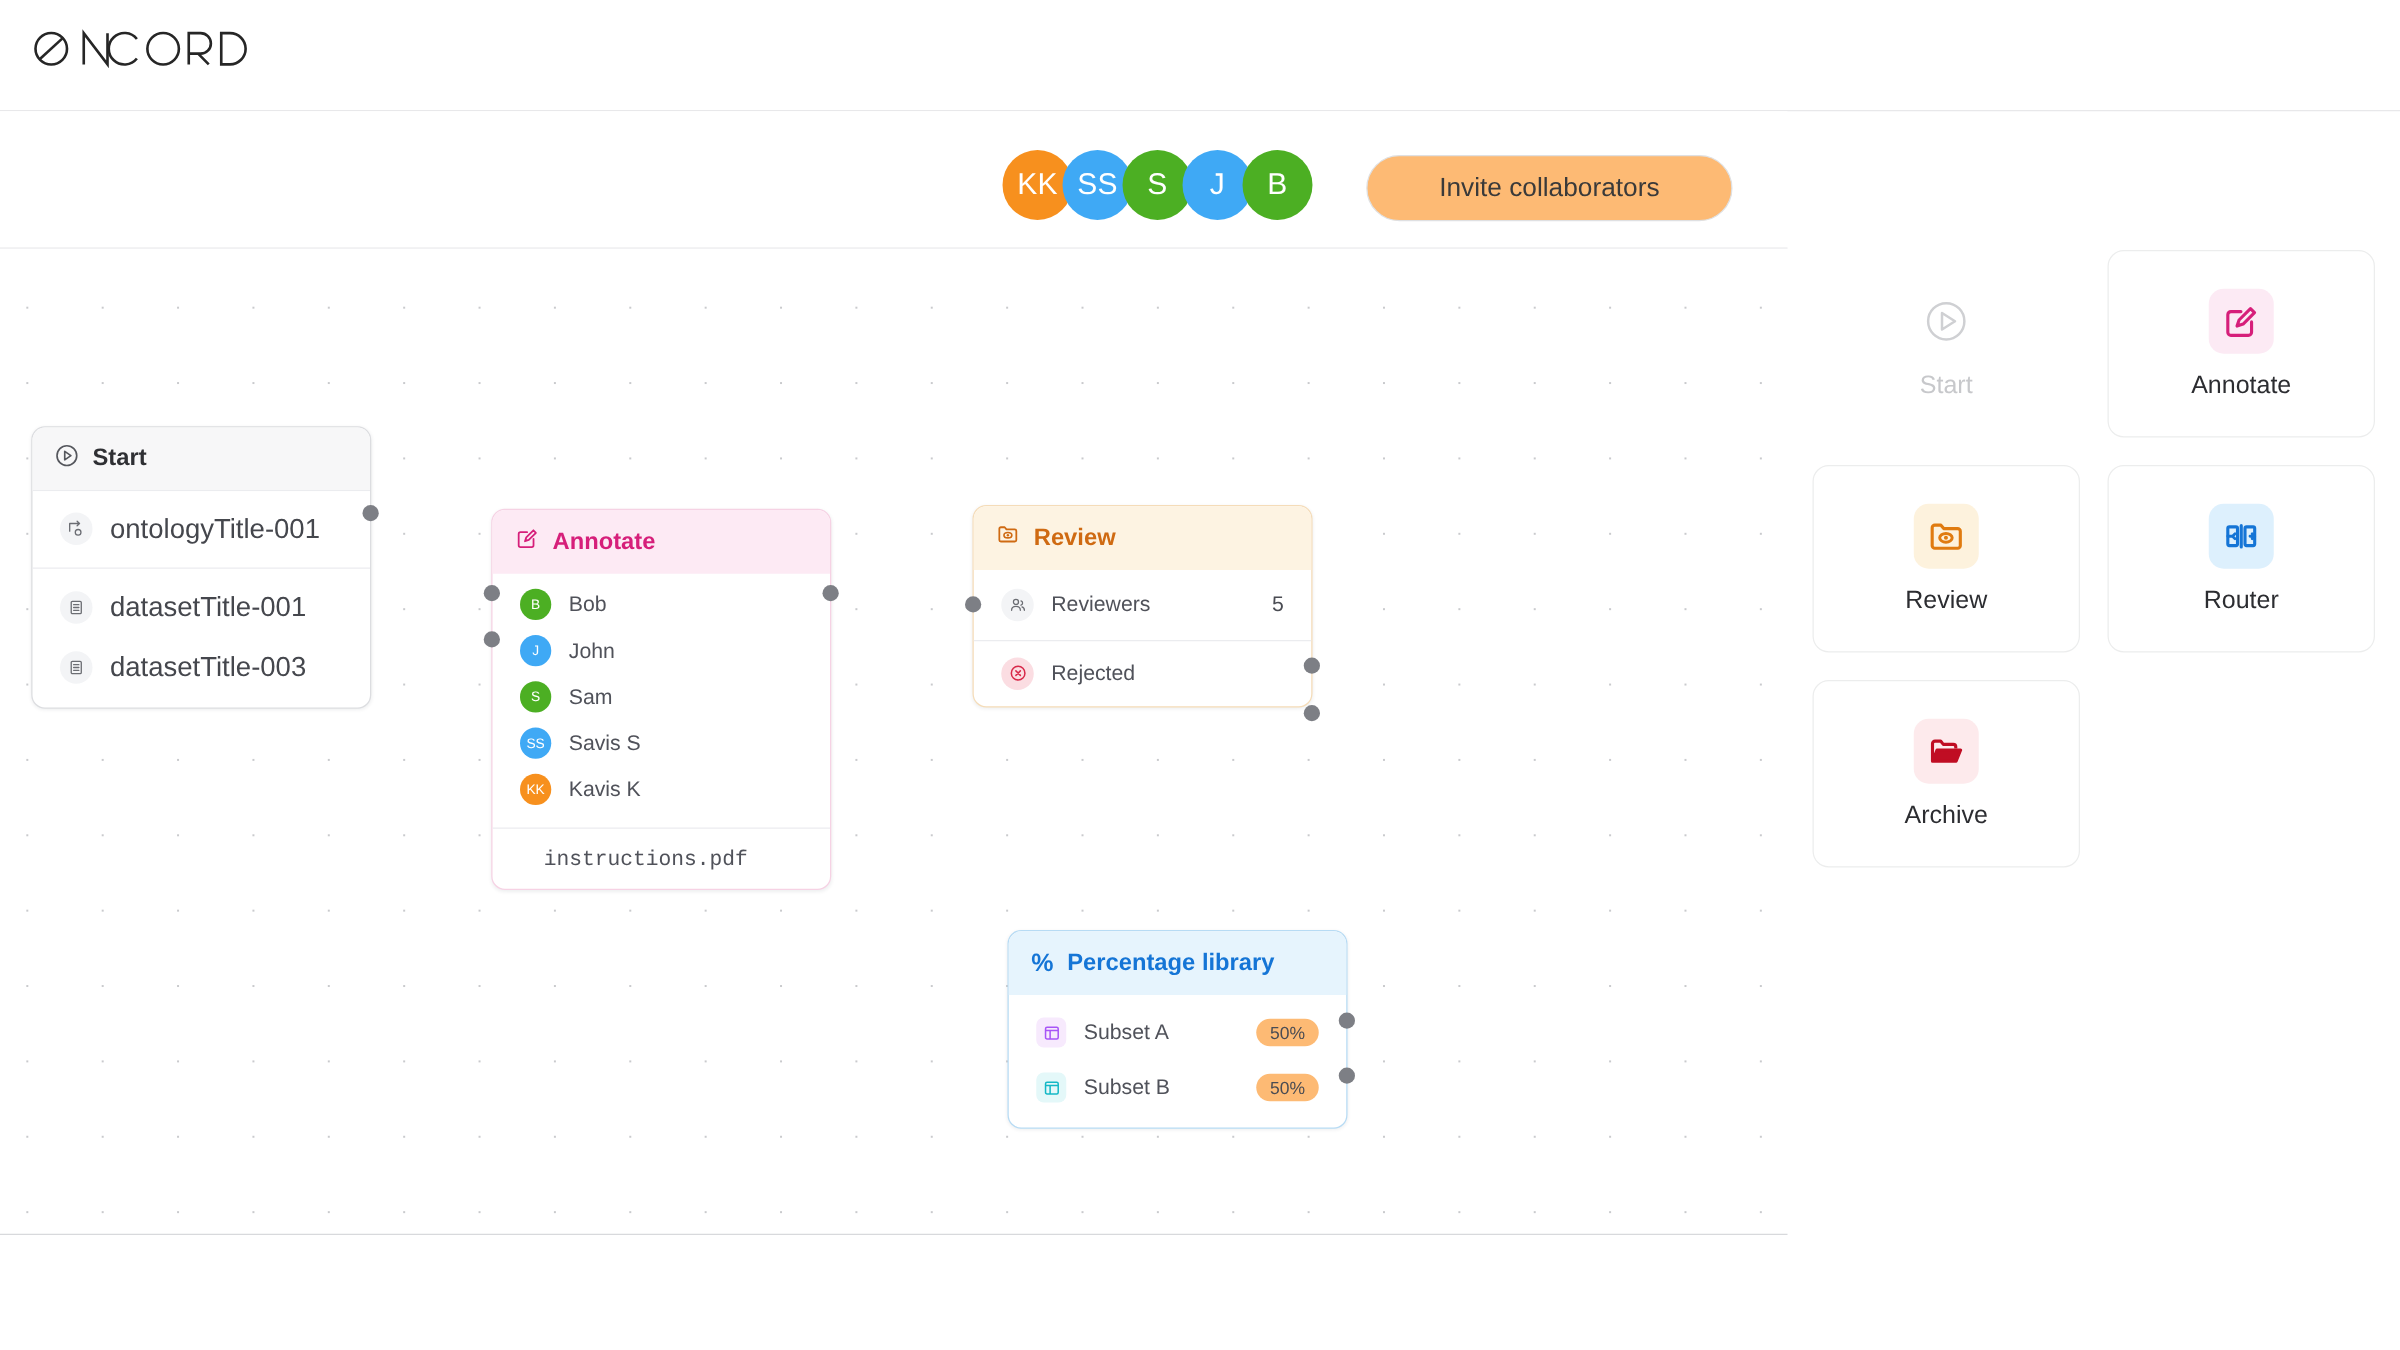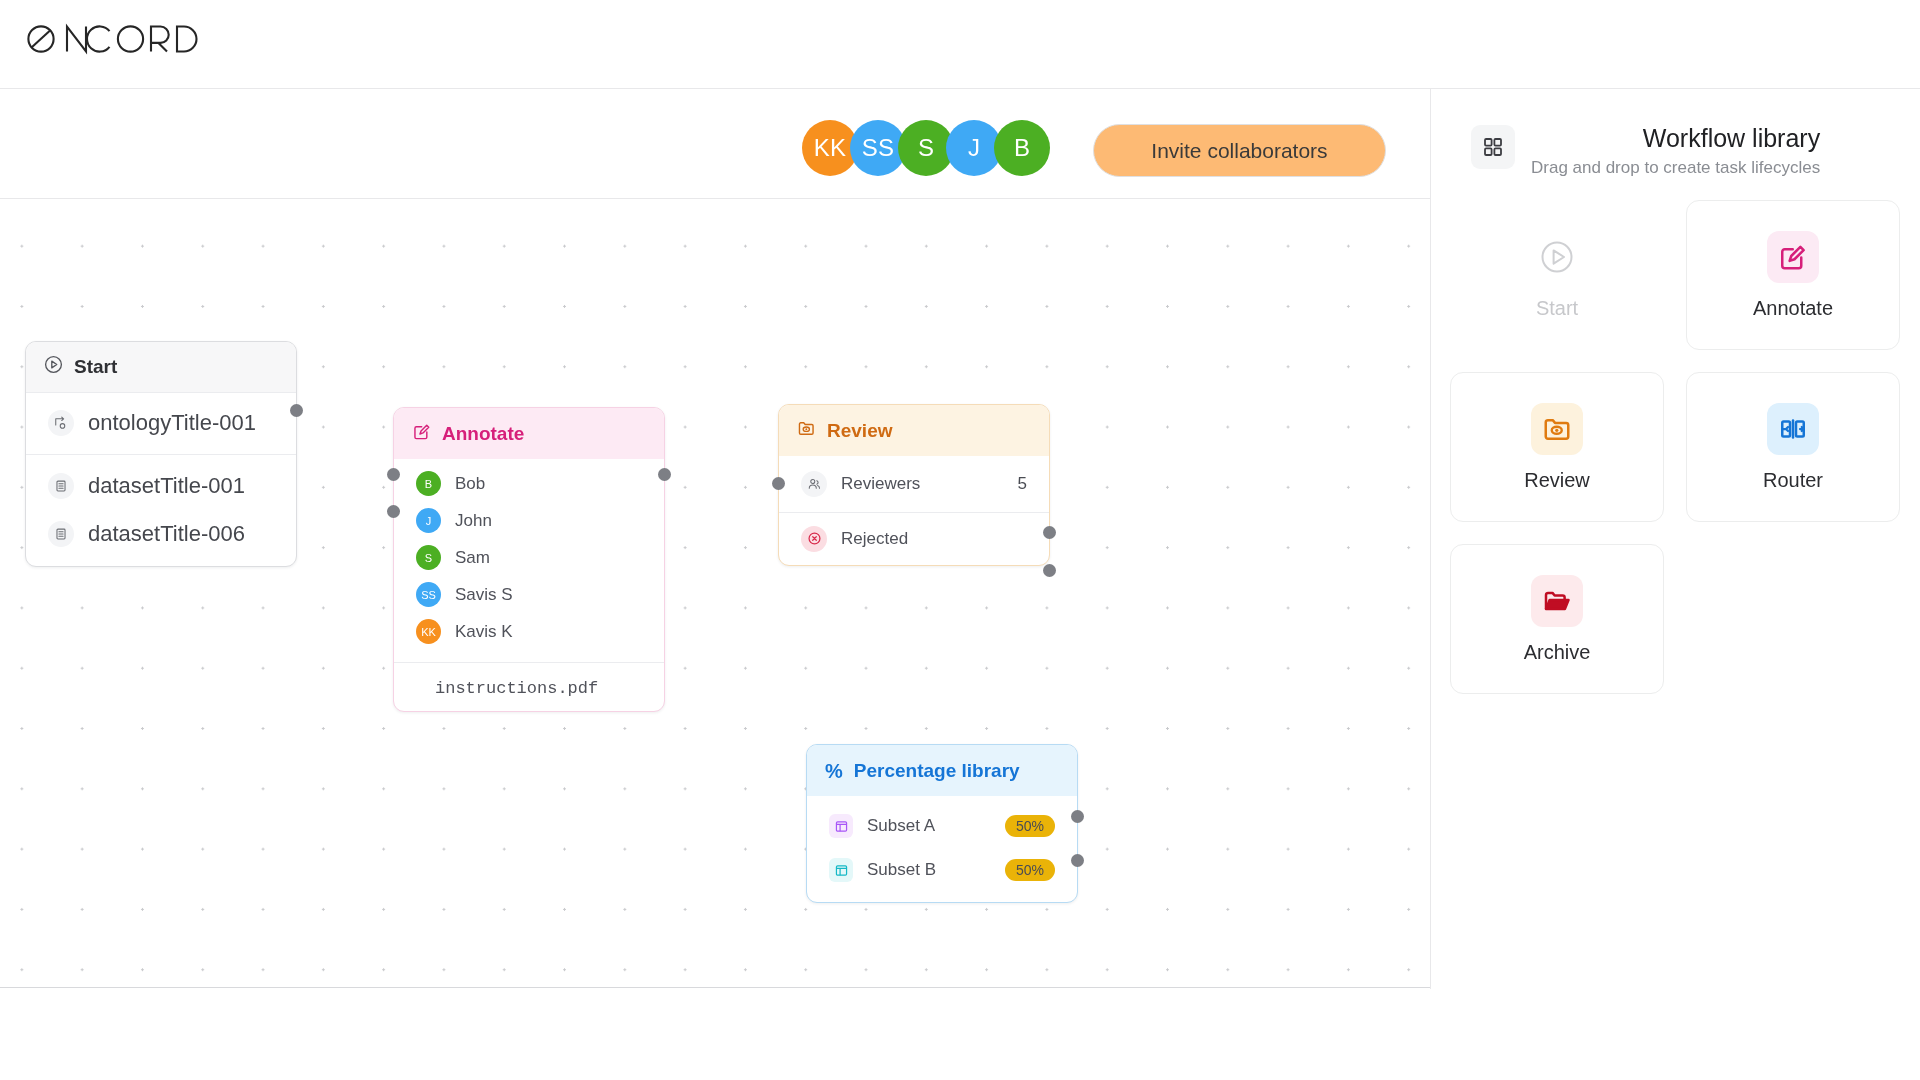--- a/index.html
+++ b/index.html
@@ -124,21 +124,21 @@
   }
   #node-review .node-head { background: #fdf3e2; color: #cf6a12; font-weight: bold; }
 
   
   #node-router {
     left: 806px; top: 545px; width: 272px;
     border: 1px solid #b7dbf4;
   }
   #node-router .node-head { background: #e6f4fd; color: #1575d6; font-weight: bold; }
   .pct {
-    background: #eab308; border-radius: 11px; padding: 3px 11px;
+    background: #fdba74; border-radius: 11px; padding: 3px 11px;
     font-size: 14px; color: #4a4c53;
   }
 
   
   .panel {
     position: absolute; left: 1430px; top: 89px;
     width: 490px; height: 900px;
     border-left: 1px solid #e8e8ea; background: #fff;
   }
   .panel-head { display: flex; align-items: flex-start; gap: 16px; padding: 36px 0 0 40px; }
@@ -234,21 +234,21 @@
           </span>
           <span>datasetTitle-001</span>
         </div>
         <div class="row">
           <span class="ico-circle">
             <svg width="14" height="14" viewBox="0 0 16 16">
               <rect x="3.4" y="2.4" width="9.2" height="11.2" rx="1.1" fill="none" stroke="#6b6d73" stroke-width="1.2"></rect>
               <path d="M5.6 5.4h4.8M5.6 8h4.8M5.6 10.6h4.8" stroke="#6b6d73" stroke-width="1.2" stroke-linecap="round"></path>
             </svg>
           </span>
-          <span>datasetTitle-006</span>
+          <span>datasetTitle-003</span>
         </div>
       </div>
       <div class="handle" style="right:-7px; top:62px;"></div>
     </div>
 
     <div class="node" id="node-annotate">
       <div class="node-head">
         <span>
           <svg width="19" height="19" viewBox="0 0 20 20">
             <path d="M15.6 10.6V16a1.5 1.5 0 0 1-1.5 1.5H4.6A1.5 1.5 0 0 1 3.1 16V6.5A1.5 1.5 0 0 1 4.6 5h5.6" fill="none" stroke="#d61f7a" stroke-width="1.5" stroke-linecap="round"></path>
@@ -358,36 +358,20 @@
           <span class="pct">50%</span>
         </div>
       </div>
       <div class="handle" style="right:-7px; top:65px;"></div>
       <div class="handle" style="right:-7px; top:109px;"></div>
     </div>
 
   </div>
   <div class="canvas-bottom-rule"></div>
 
-  <div class="panel">
-    <div class="panel-head">
-      <span class="panel-head-ico">
-        <svg width="24" height="24" viewBox="0 0 24 24">
-          <rect x="4" y="4" width="6.6" height="6.6" rx="1.1" fill="none" stroke="#3c3d42" stroke-width="1.8"></rect>
-          <rect x="13.4" y="4" width="6.6" height="6.6" rx="1.1" fill="none" stroke="#3c3d42" stroke-width="1.8"></rect>
-          <rect x="4" y="13.4" width="6.6" height="6.6" rx="1.1" fill="none" stroke="#3c3d42" stroke-width="1.8"></rect>
-          <rect x="13.4" y="13.4" width="6.6" height="6.6" rx="1.1" fill="none" stroke="#3c3d42" stroke-width="1.8"></rect>
-        </svg>
-      </span>
-      <div>
-        <div class="panel-title">Workflow library</div>
-        <div class="panel-sub">Drag and drop to create task lifecycles</div>
-      </div>
-    </div>
-  </div>
 
   <div class="lib-grid">
 
     <div class="lib-card ghost">
       <span class="lib-ico">
         <svg width="36" height="36" viewBox="0 0 36 36">
           <circle cx="18" cy="18" r="14.5" fill="none" stroke="#cfd0d3" stroke-width="2"></circle>
           <path d="M14.6 11.4 L25 18 L14.6 24.6 Z" fill="none" stroke="#cfd0d3" stroke-width="2" stroke-linejoin="round"></path>
         </svg>
       </span>

